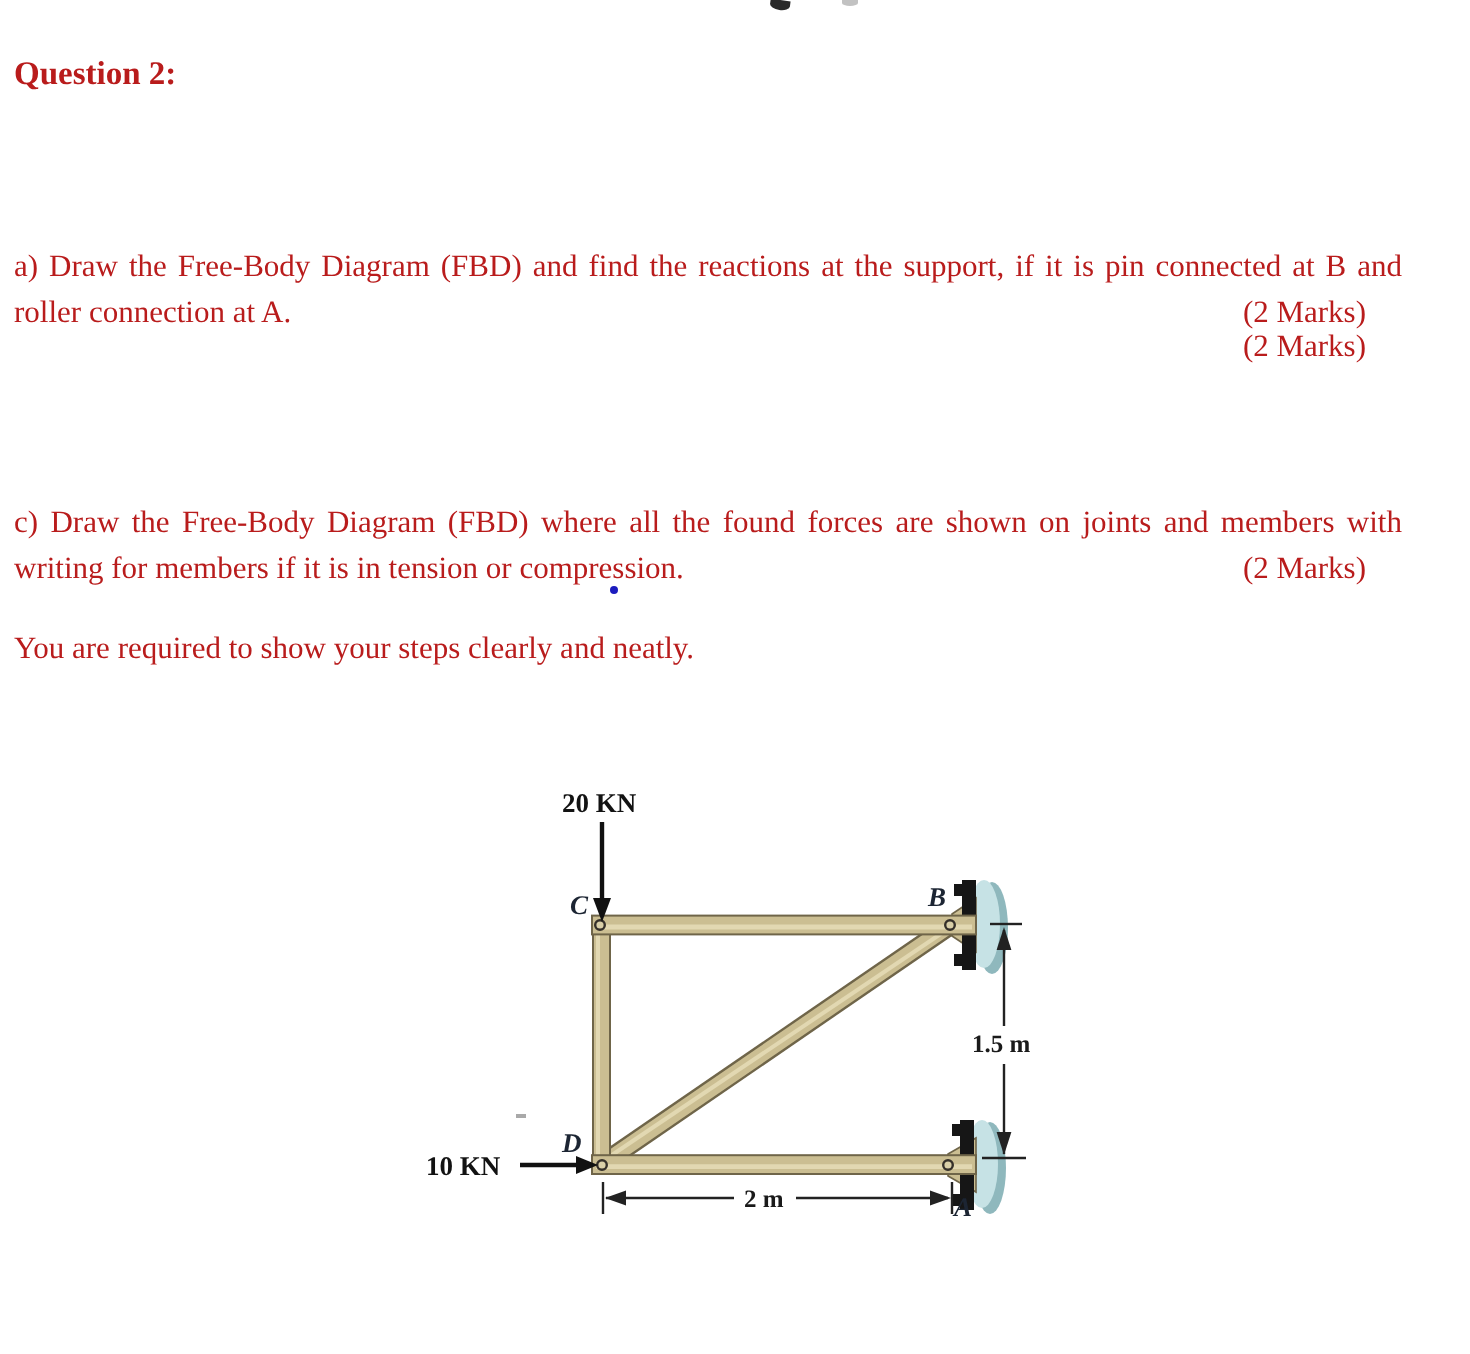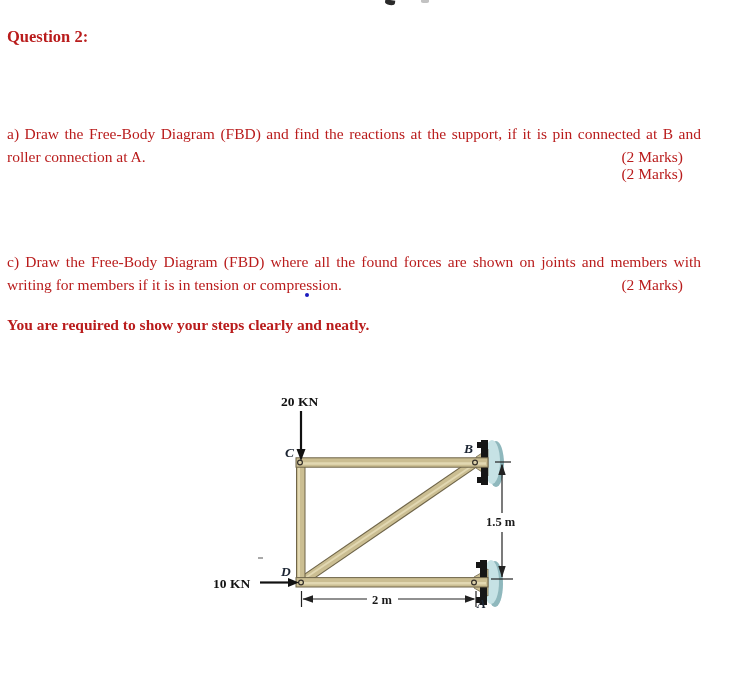--- a/index.html
+++ b/index.html
@@ -31,21 +31,21 @@
   .item-a{top:122px;font-family:Liberation Serif, serif;}
   .item-b{top:185px;}
   .item-c{top:250px;}
   .marks{position:absolute;right:18px;bottom:0;}
   .blue-dot{
     position:absolute;left:305px;top:293px;width:4px;height:4px;
     border-radius:50%;
   }
   .note{
     position:absolute;left:7px;top:313px;margin:0;width:694px;
-    font-size:15.5px;line-height:23px;font-weight:bold;
+    font-size:15.5px;line-height:23px;font-weight:normal;
   }
   .artifact-dash{position:absolute;left:258px;top:557px;width:5px;height:2px;background:#a9a9a9;}
   .truss{position:absolute;left:200px;top:385px;}
   .truss text{font-family:"Liberation Serif", serif;}
   .load-label{font-size:13.5px;font-weight:bold;fill:#121212;}
   .dim-label{font-size:12.5px;font-weight:bold;fill:#1a1a1a;}
   .joint-label{font-size:13.5px;font-weight:bold;font-style:italic;fill:#1c2533;}
 </style>
 </head>
 <body>

